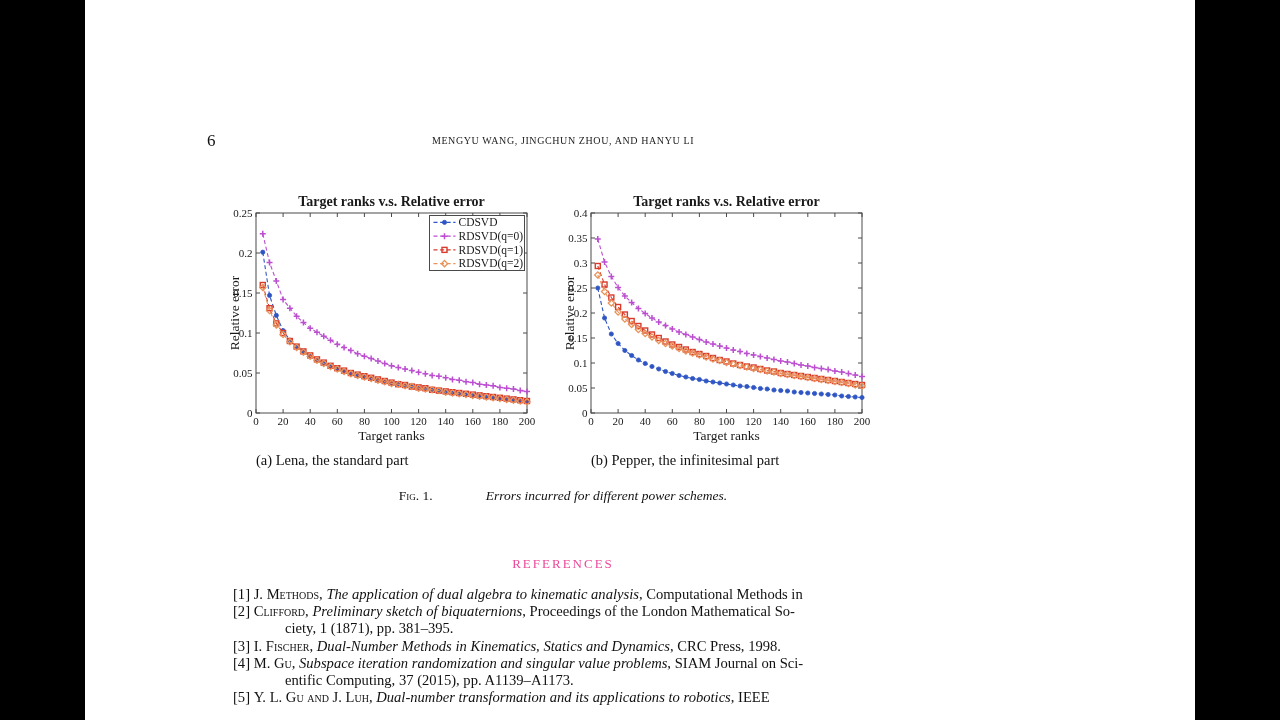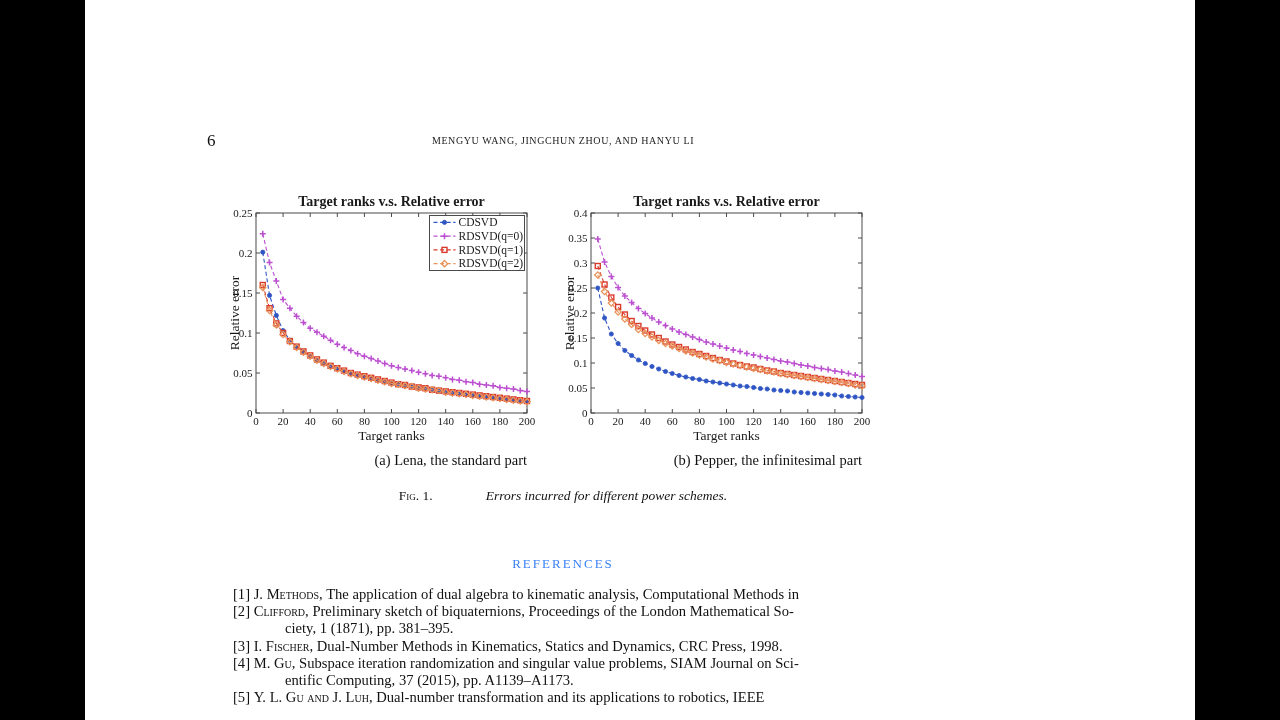--- a/index.html
+++ b/index.html
@@ -8,34 +8,34 @@
   .page{position:absolute;left:85px;top:0;width:1110px;height:720px;background:#ffffff;overflow:hidden;color:#1a1a1a;}
 
   .pagenum{position:absolute;left:122px;top:131px;width:30px;font-size:17px;color:#111;}
   .authors{position:absolute;left:148px;top:135px;width:660px;text-align:center;
            font-size:10px;letter-spacing:0.6px;color:#222;}
 
   .chart-svg{position:absolute;top:192px;width:305px;height:255px;}
   #chart-a{left:145px;}
   #chart-b{left:480px;}
 
-  .subcap{position:absolute;top:452px;width:271px;text-align:right;font-size:14.5px;color:#111;}
+  .subcap{position:absolute;top:452px;width:271px;text-align:left;font-size:14.5px;color:#111;}
   #cap-a{left:171px;}
   #cap-b{left:506px;}
 
   .figcap{position:absolute;left:148px;top:488px;width:660px;text-align:center;font-size:13.5px;color:#111;}
   .figlabel{font-variant:small-caps;margin-right:6px;}
   .figtext{font-style:italic;margin-left:47px;}
 
   .refhead{position:absolute;left:148px;top:556px;width:660px;text-align:center;
-           font-size:13px;letter-spacing:2px;color:#3b82f6;}
+           font-size:13px;letter-spacing:2px;color:#ec4899;}
   .reflist{position:absolute;left:148px;top:586px;width:700px;font-size:14.6px;line-height:17.2px;color:#111;}
   .ref{padding-left:52px;text-indent:-52px;}
   .seg-sc{font-variant:small-caps;}
-  .seg-it{text-align:center;}
+  .seg-it{font-style:italic;text-align:center;}
 </style>
 </head>
 <body>
 
 <div class="stage">
   <div class="page">
 
     <div class="pagenum">6</div>
     <div class="authors">MENGYU WANG, JINGCHUN ZHOU, AND HANYU LI</div>
 

